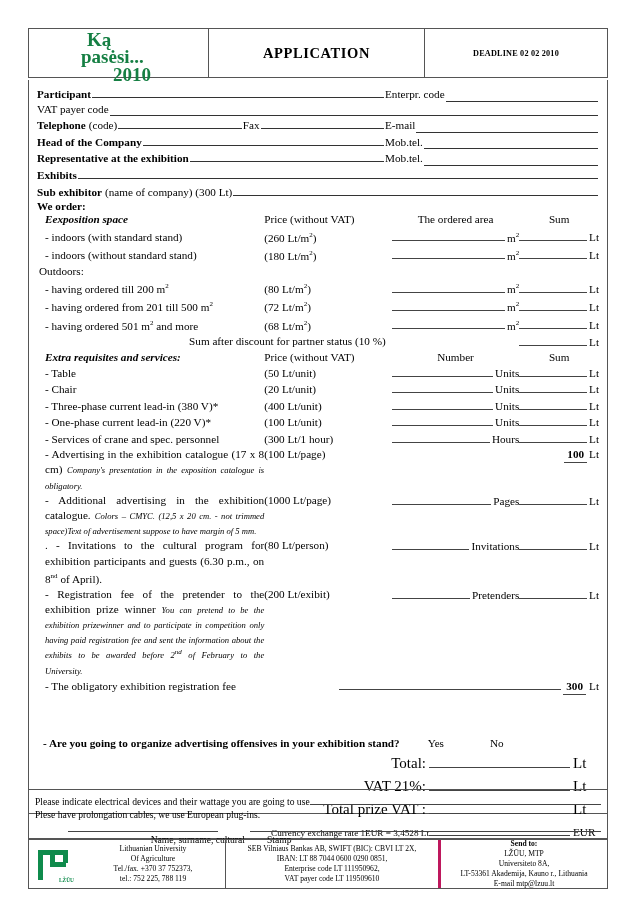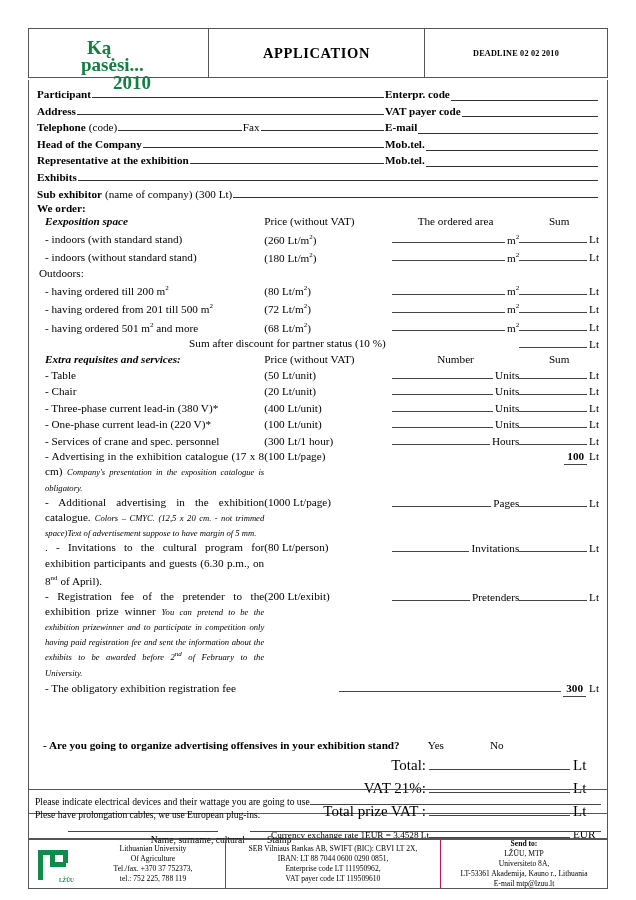--- a/index.html
+++ b/index.html
@@ -16,42 +16,42 @@
     position:absolute;left:28px;top:28px;width:580px;height:50px;
     border:1px solid #555;box-sizing:border-box;display:flex;
   }
   .hdr-logo{width:180px;border-right:1px solid #555;box-sizing:border-box;position:relative;}
   .hdr-title{flex:1;border-right:1px solid #555;box-sizing:border-box;display:flex;align-items:center;justify-content:center;}
   .hdr-title span{font-weight:bold;font-size:14.5px;letter-spacing:.6px;}
   .hdr-dead{width:182px;box-sizing:border-box;display:flex;align-items:center;justify-content:center;}
   .hdr-dead span{font-weight:bold;font-size:8.2px;letter-spacing:.2px;}
 
   .logo2010{
-    position:absolute;left:52px;top:10px;width:120px;height:48px;
+    position:absolute;left:52px;top:2px;width:120px;height:48px;
     color:#157F43;font-family:"Liberation Serif", serif;font-weight:bold;
     line-height:.92;text-align:left;
   }
   .logo2010 .l1{font-size:19px;display:block;margin-left:6px;}
   .logo2010 .l2{font-size:19px;display:block;margin-left:0px;}
   .logo2010 .l3{font-size:19px;display:block;margin-left:32px;}
 
   
   .body-box{
     position:absolute;left:28px;top:80px;width:580px;height:734px;
     border:1px solid #555;border-top:none;box-sizing:border-box;
     padding:5px 8px 0 8px;
   }
 
   
   .pline{display:flex;align-items:baseline;font-size:11.2px;line-height:14.6px;white-space:nowrap;}
   .pline b{font-weight:bold;}
   .pline .lt{font-weight:normal;}
   .fill{border-bottom:1px solid #333;flex:1;min-width:6px;height:12px;margin:0 1px;}
   .lcol{width:348px;display:flex;align-items:baseline;}
-  .rcol{flex:1;display:flex;align-items:center;font-weight:bold;}
+  .rcol{flex:1;display:flex;align-items:flex-end;}
 
   
   .we-order{font-weight:bold;font-size:11.2px;margin-top:1px;}
   .row{display:flex;align-items:baseline;font-size:11.2px;line-height:15.4px;}
   .c-name{width:228px;padding-left:8px;box-sizing:border-box;}
   .c-price{width:128px;}
   .c-qty{width:128px;display:flex;align-items:baseline;justify-content:flex-end;}
   .c-sum{width:80px;display:flex;align-items:baseline;justify-content:flex-end;}
   .c-qty .fline{border-bottom:1px solid #444;height:11px;flex:1;margin-right:2px;min-width:20px;}
   .c-sum .fline{border-bottom:1px solid #444;height:11px;flex:1;margin-right:2px;min-width:20px;}
@@ -113,21 +113,21 @@
   .footer{
     position:absolute;left:28px;top:839px;width:580px;height:50px;
     border:1px solid #555;box-sizing:border-box;display:flex;
   }
   .f-logo{width:52px;display:flex;align-items:center;justify-content:center;position:relative;}
   .f-univ{width:145px;font-size:7.6px;line-height:10px;text-align:center;
           display:flex;flex-direction:column;justify-content:center;align-items:center;
           border-right:1px solid #555;box-sizing:border-box;}
   .f-bank{width:215px;font-size:7.6px;line-height:10px;text-align:center;
           display:flex;flex-direction:column;justify-content:center;align-items:center;
-          border-right:1px solid #be185d;box-sizing:border-box;}
+          border-right:3px solid #be185d;box-sizing:border-box;}
   .f-send{flex:1;font-size:7.6px;line-height:10px;text-align:center;
           display:flex;flex-direction:column;justify-content:center;align-items:center;}
   .f-send .st{font-weight:bold;}
 
   .mlogo{width:34px;height:32px;position:relative;}
   .mlogo .bar{position:absolute;background:#0F8B4C;}
   .mlogo .lz{position:absolute;right:-2px;bottom:-3px;font-size:5.4px;font-weight:bold;color:#0F8B4C;}
 </style>
 </head>
 <body>
@@ -157,24 +157,20 @@
         <b>Participant</b>
         <span class="fill"></span>
       </div>
       <div class="rcol">
         <span>Enterpr. code</span>
         <span class="fill"></span>
       </div>
     </div>
 
     <div class="pline">
-      <div class="lcol">
-        <b>Address</b>
-        <span class="fill"></span>
-      </div>
       <div class="rcol">
         <span>VAT payer code</span>
         <span class="fill"></span>
       </div>
     </div>
 
     <div class="pline">
       <div class="lcol">
         <b>Telephone</b>
         <span class="lt" style="margin-left:3px;">(code)</span>

